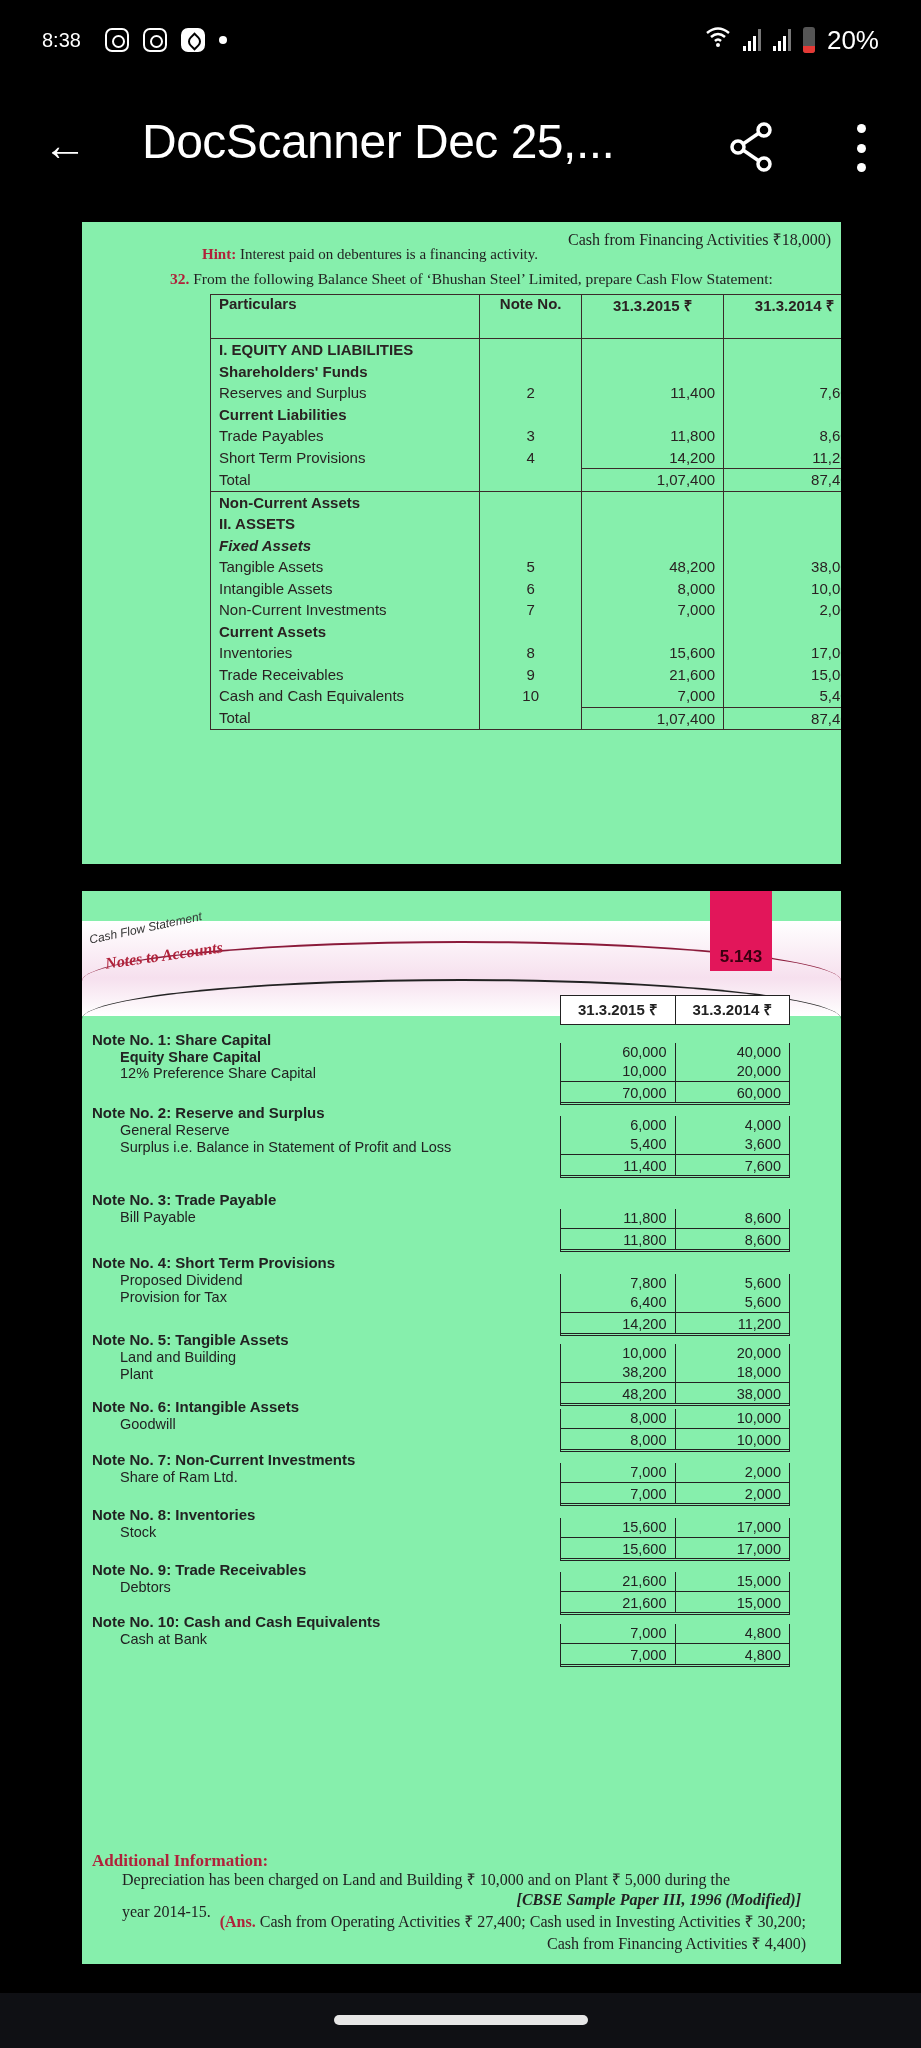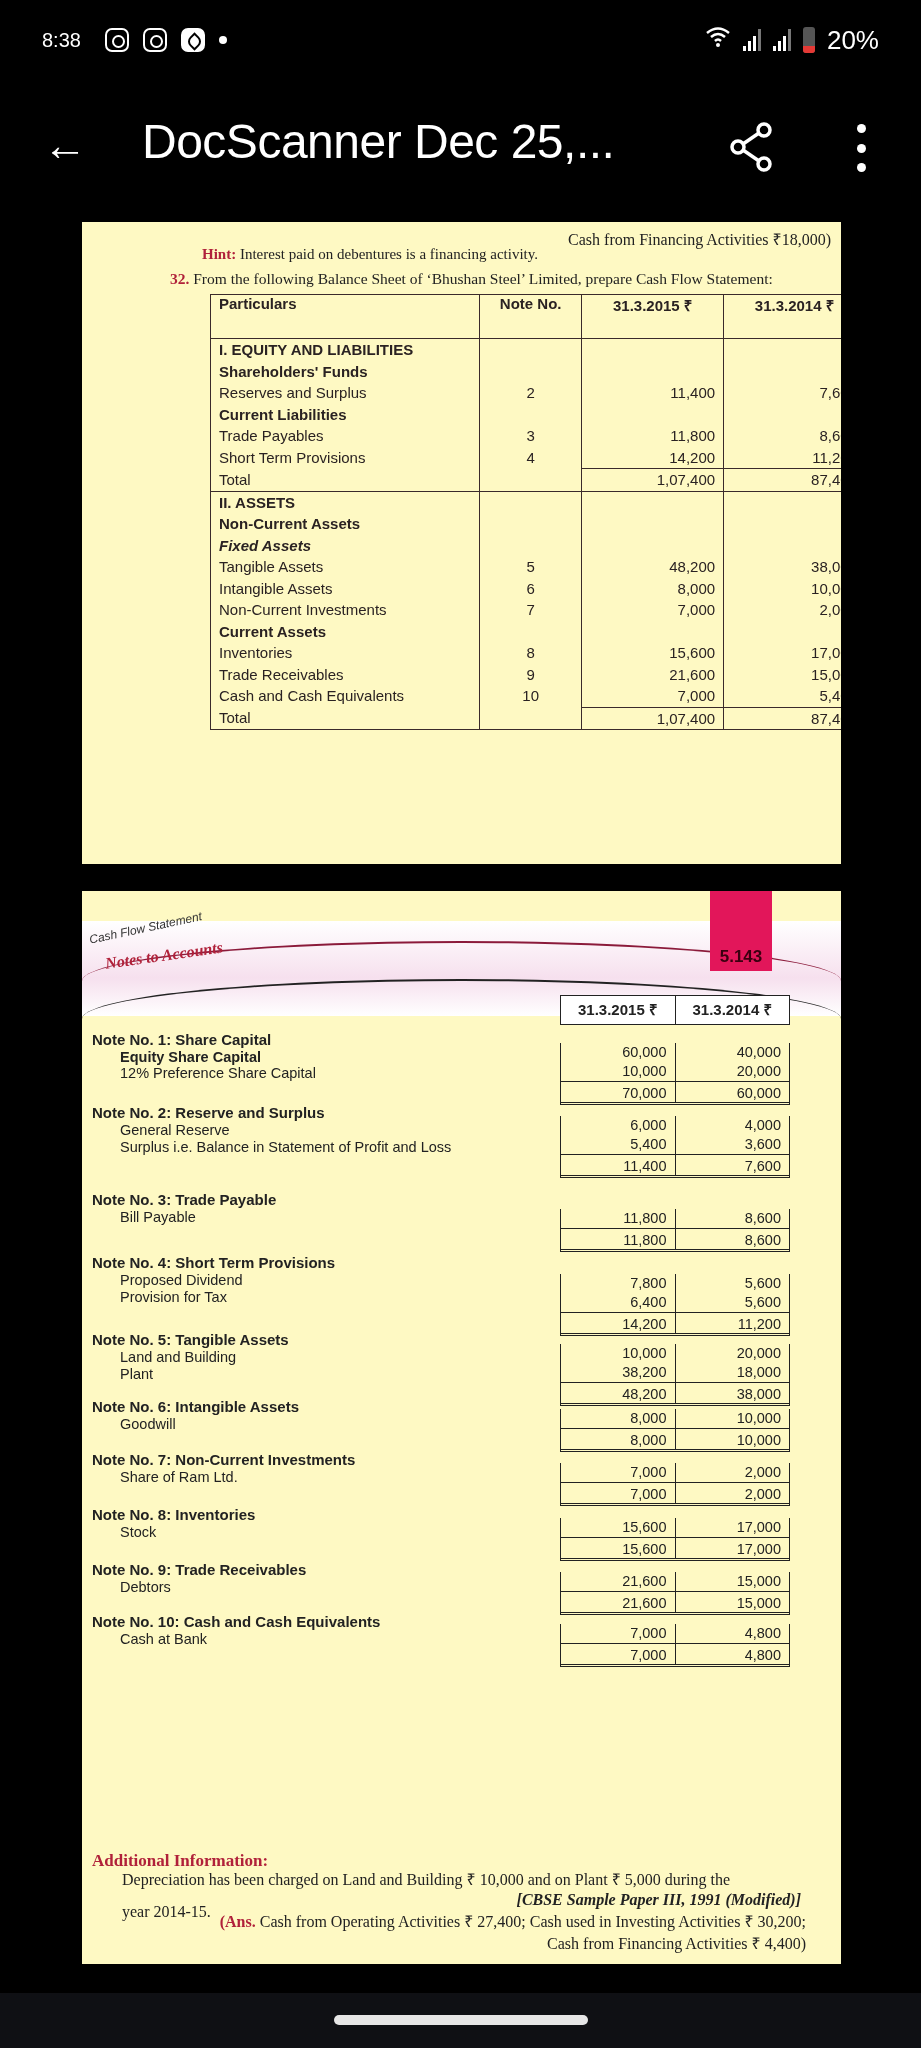--- a/index.html
+++ b/index.html
@@ -25,21 +25,21 @@
 
   
   .app-bar { position: absolute; left: 0; top: 100px; width: 921px; height: 90px; display: flex; align-items: center; }
   .back-btn { position: absolute; left: 40px; top: 22px; width: 50px; height: 50px; font-size: 44px; line-height: 46px; text-align: center; cursor: pointer; }
   .app-title { position: absolute; left: 142px; top: 14px; font-size: 48px; white-space: nowrap; letter-spacing: -0.5px; }
   .share-btn { position: absolute; left: 726px; top: 20px; width: 52px; height: 52px; cursor: pointer; }
   .more-btn { position: absolute; left: 846px; top: 20px; width: 30px; height: 56px; cursor: pointer; display: flex; flex-direction: column; align-items: center; justify-content: space-between; padding: 4px 0; }
   .more-btn span { width: 9px; height: 9px; border-radius: 50%; background: #fff; }
 
   
-  .page { position: absolute; background: #fef9c3; color: #222; overflow: hidden; }
+  .page { position: absolute; background: #86efac; color: #222; overflow: hidden; }
   .page1 { left: 82px; top: 222px; width: 759px; height: 642px; }
   .page2 { left: 82px; top: 891px; width: 759px; height: 1073px; }
 
   .serif { font-family: "Liberation Serif", serif; }
   .p1-topline { position: absolute; right: 10px; top: 6px; font-size: 16px; }
   .p1-hint { position: absolute; left: 120px; top: 24px; font-size: 15px; }
   .p1-hint b { color: #b0213a; }
   .p1-q { position: absolute; left: 88px; top: 48px; font-size: 15.5px; white-space: nowrap; }
   .p1-q b { color: #b0213a; }
 
@@ -193,27 +193,27 @@
           <td class="vcol">14,200</td>
           <td class="vcol">11,200</td>
         </tr>
         <tr class="total">
           <td class="pcol">Total</td>
           <td class="ncol"></td>
           <td class="vcol boxed">1,07,400</td>
           <td class="vcol boxed">87,400</td>
         </tr>
         <tr class="bold">
+          <td class="pcol">Non-Current Assets</td>
+          <td class="ncol"></td>
+          <td class="vcol"></td>
+          <td class="vcol"></td>
+        </tr>
+        <tr class="bold">
           <td class="pcol">II. ASSETS</td>
-          <td class="ncol"></td>
-          <td class="vcol"></td>
-          <td class="vcol"></td>
-        </tr>
-        <tr class="bold">
-          <td class="pcol">Non-Current Assets</td>
           <td class="ncol"></td>
           <td class="vcol"></td>
           <td class="vcol"></td>
         </tr>
         <tr class="ital">
           <td class="pcol">Fixed Assets</td>
           <td class="ncol"></td>
           <td class="vcol"></td>
           <td class="vcol"></td>
         </tr>
@@ -421,19 +421,19 @@
         <div class="row total">
           <div>7,000</div>
           <div>4,800</div>
         </div>
       </div>
     </div>
 
   <div class="addl-title serif">Additional Information:</div>
   <div class="addl-text serif">Depreciation has been charged on Land and Building ₹ 10,000 and on Plant ₹ 5,000 during the</div>
   <div class="addl-year serif">year 2014-15.</div>
-  <div class="addl-ref serif">[CBSE Sample Paper III, 1991 (Modified)]</div>
+  <div class="addl-ref serif">[CBSE Sample Paper III, 1996 (Modified)]</div>
   <div class="ans serif"><b>(Ans.</b><span> Cash from Operating Activities ₹ 27,400; Cash used in Investing Activities ₹ 30,200; Cash from Financing Activities ₹ 4,400)</span></div>
 </div>
 
 <div class="nav-bar">
   <div class="nav-pill"></div>
 </div>
 
 </body></html>

